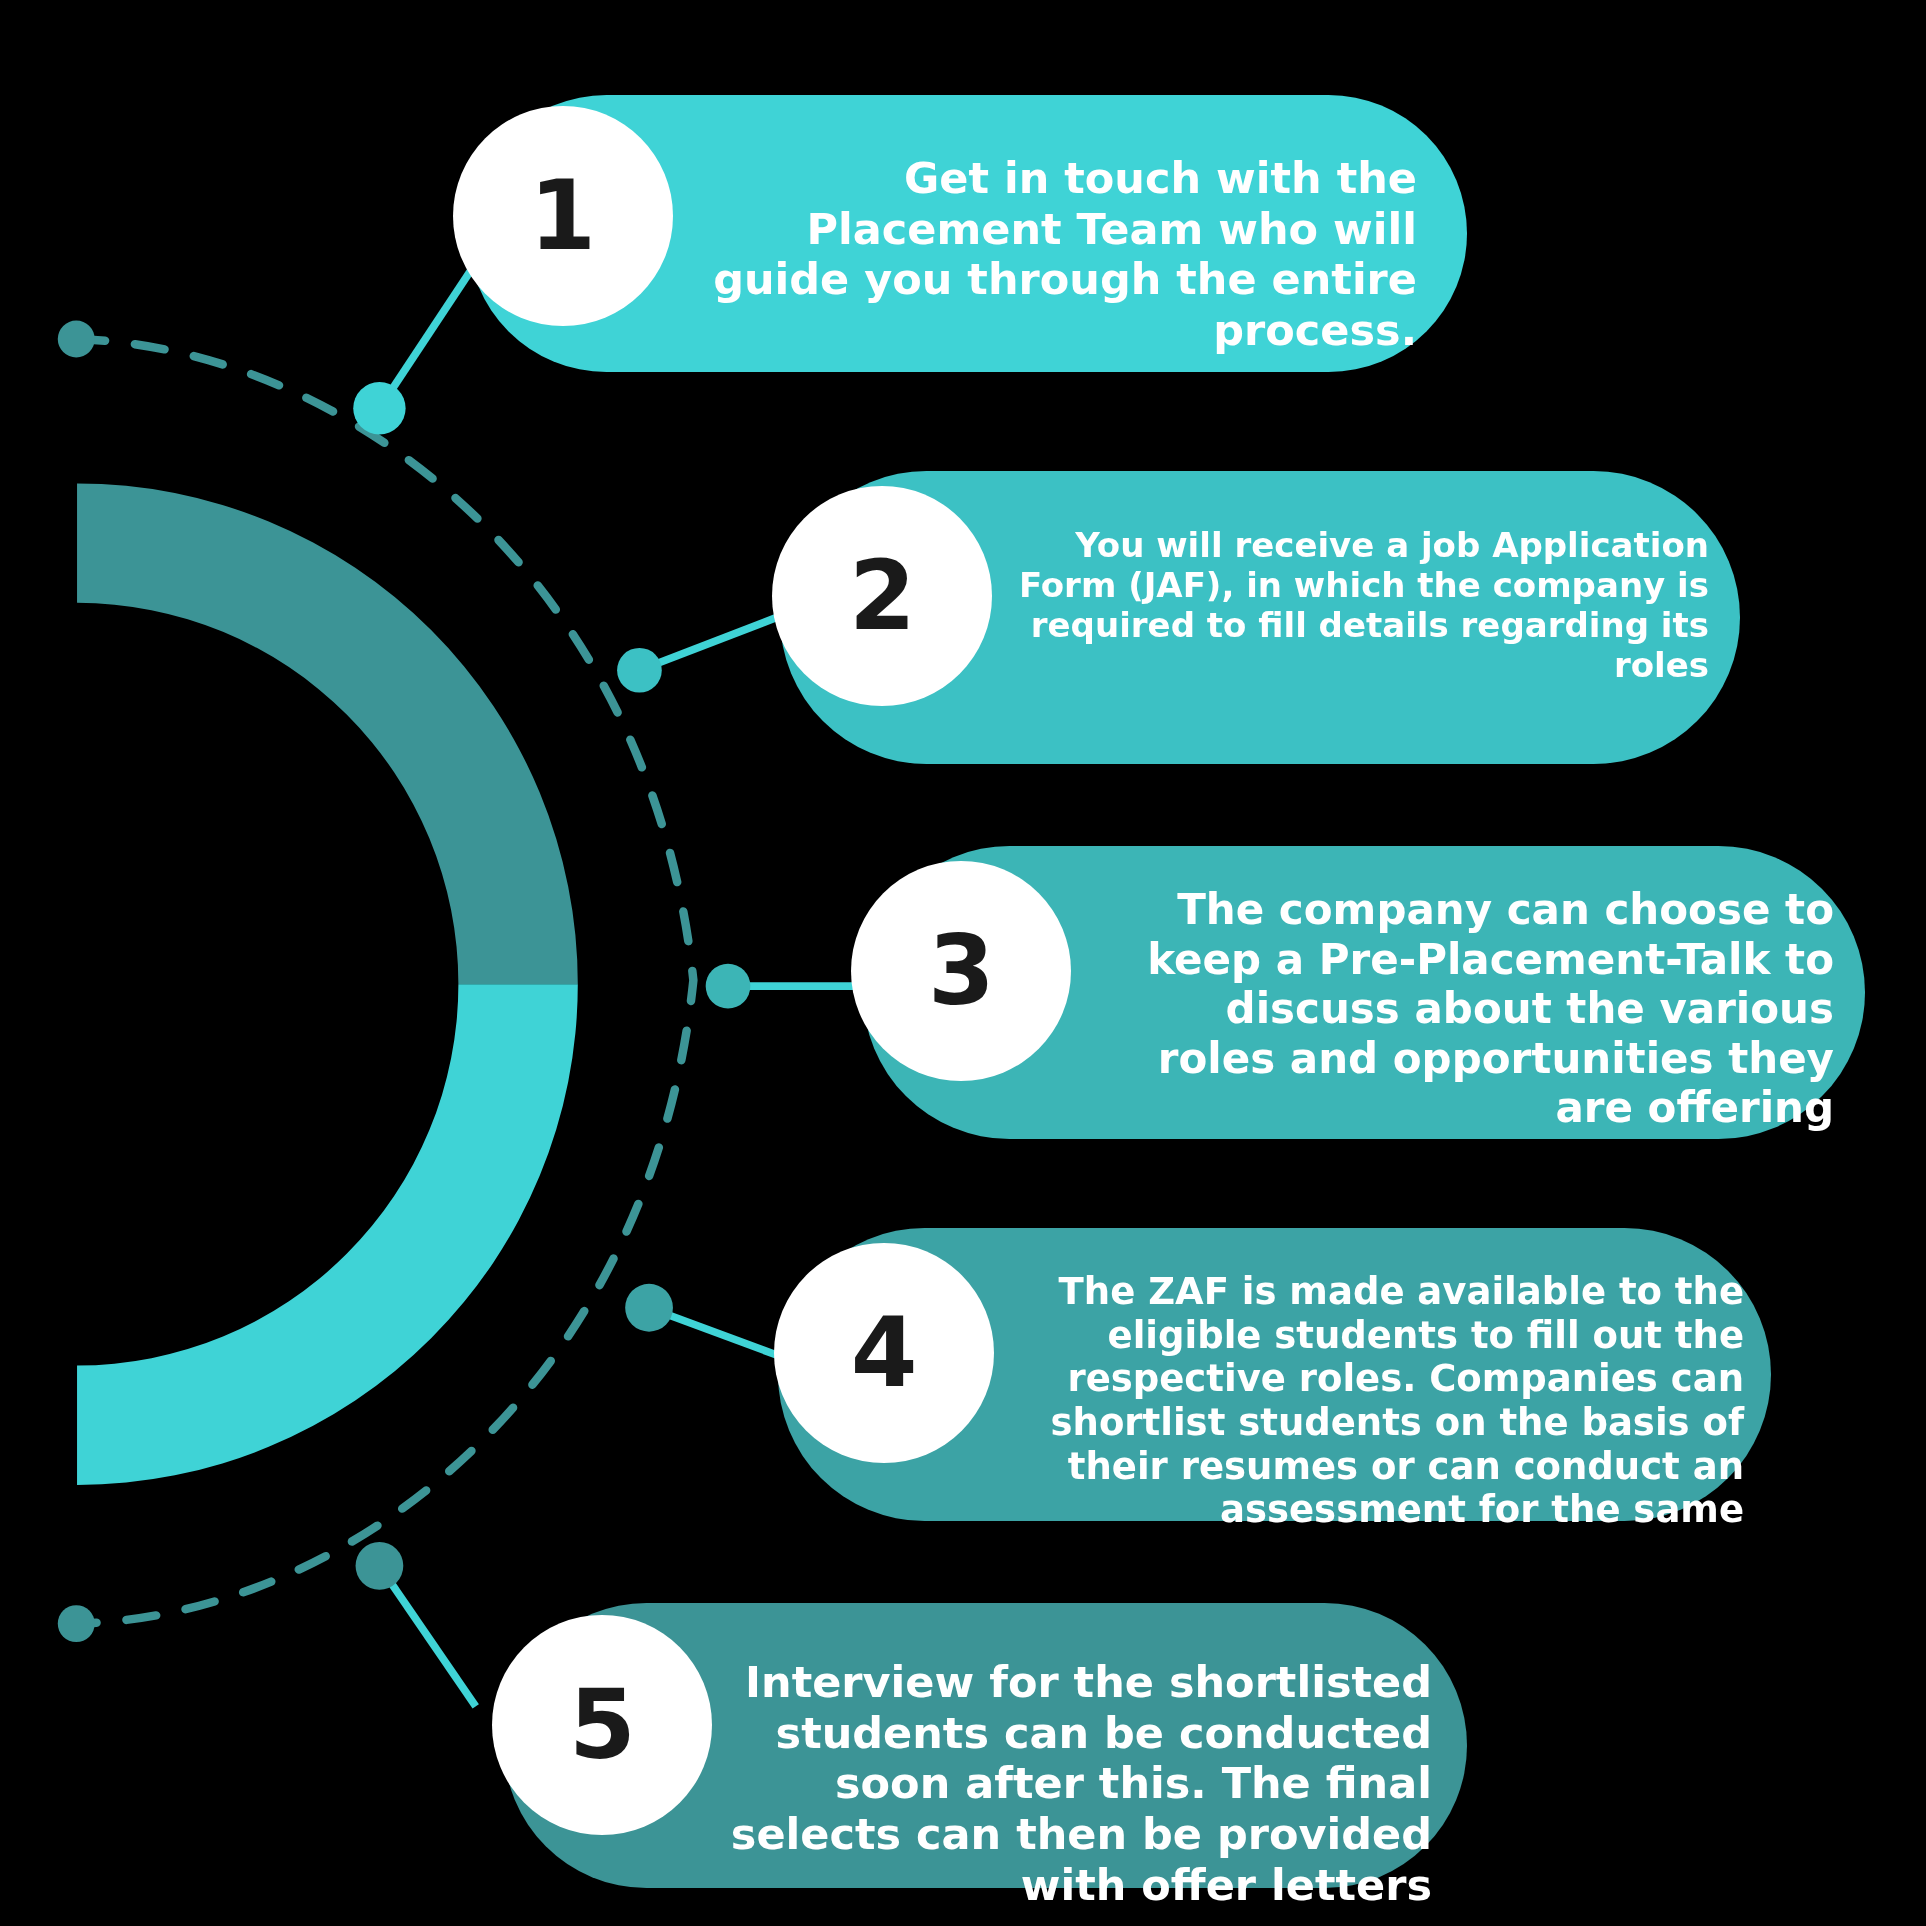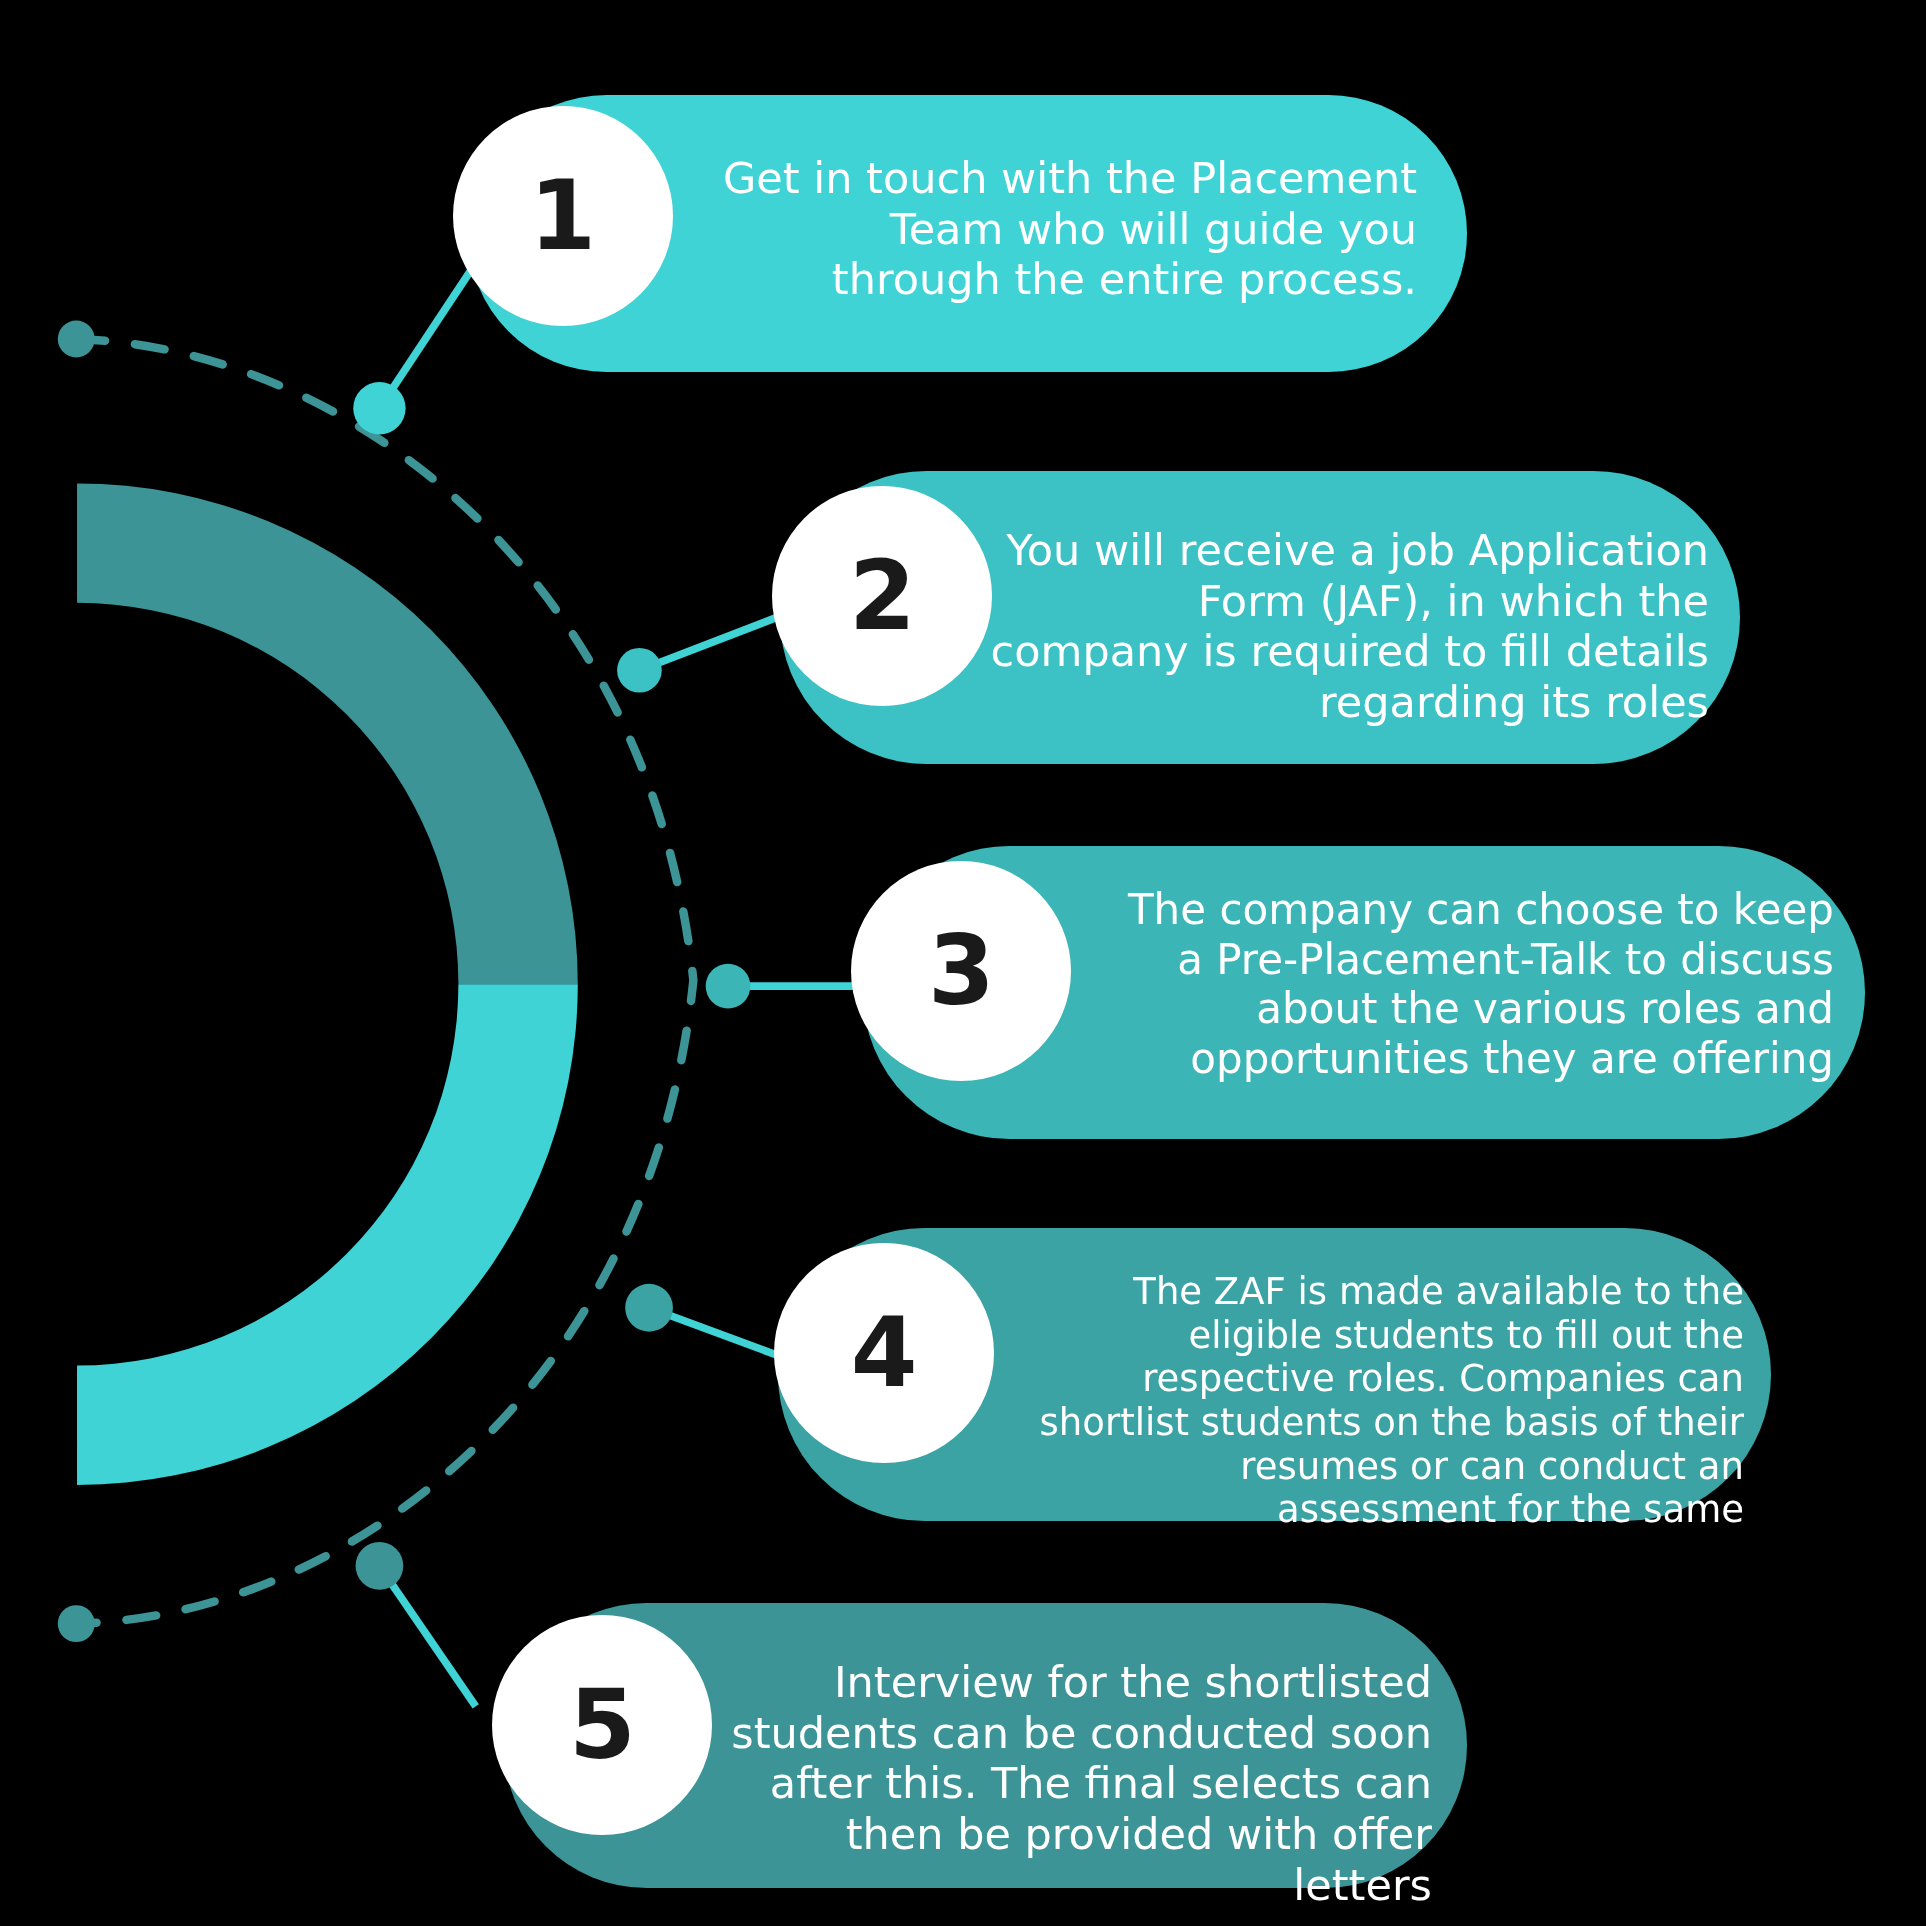--- a/index.html
+++ b/index.html
@@ -40,21 +40,21 @@
     display: flex;
     align-items: center;
     justify-content: center;
     color: #1a1a1a;
     font-weight: bold;
     font-family: "DejaVu Sans", sans-serif;
     z-index: 5;
   }
   .step-text {
     color: #ffffff;
-    font-weight: normal;
+    font-weight: bold;
     text-align: right;
     line-height: 1.18;
     font-family: "DejaVu Sans", sans-serif;
   }
 
   
   #step-1 {
     left: 468px;
     top: 95px;
     width: 999px;
@@ -89,21 +89,21 @@
     top: 15.4px;
     width: 220px;
     height: 220px;
     font-size: 96px;
   }
   #step-2 .step-text {
     position: absolute;
     right: 31px;
     top: 54px;
     width: 720px;
-    font-size: 43px;
+    font-size: 34px;
   }
 
   
   #step-3 {
     left: 863px;
     top: 846px;
     width: 1002px;
     height: 293px;
     background: #3cb5b6;
   }

